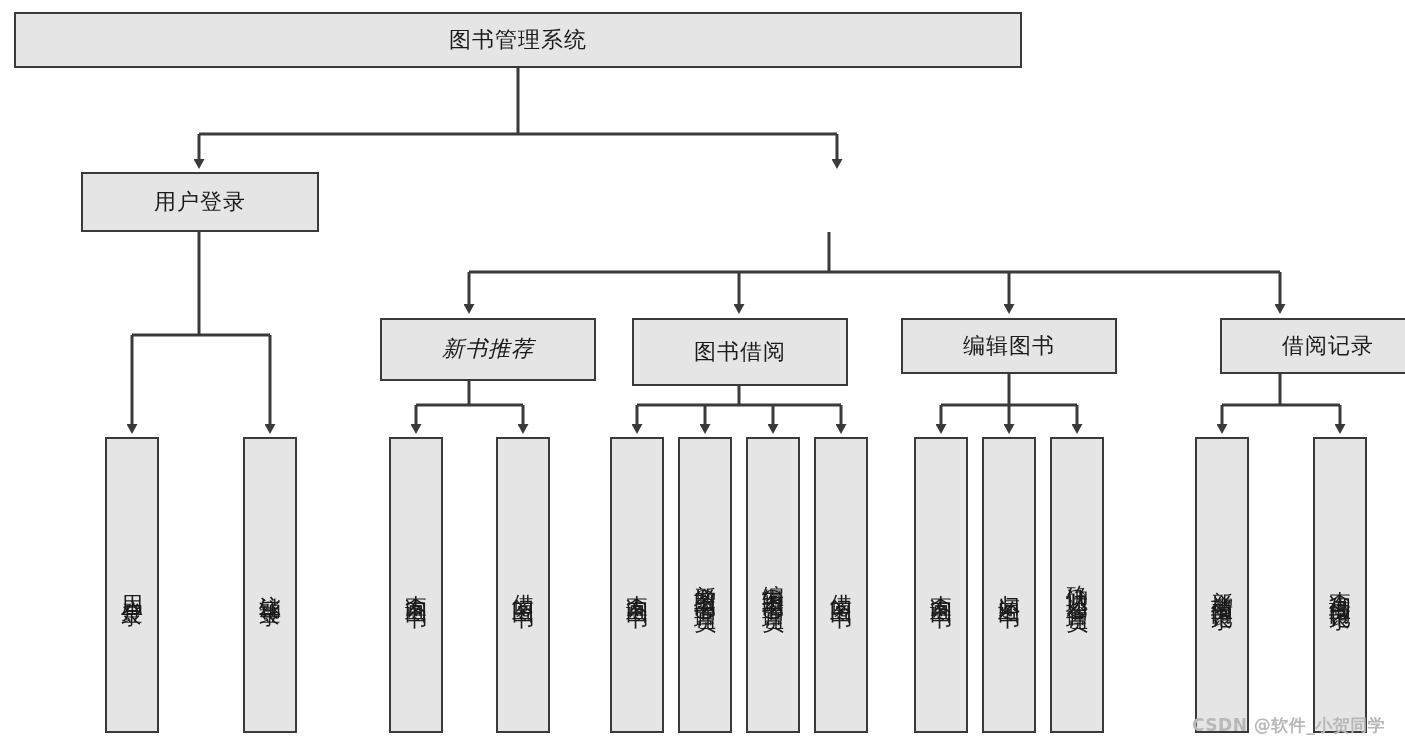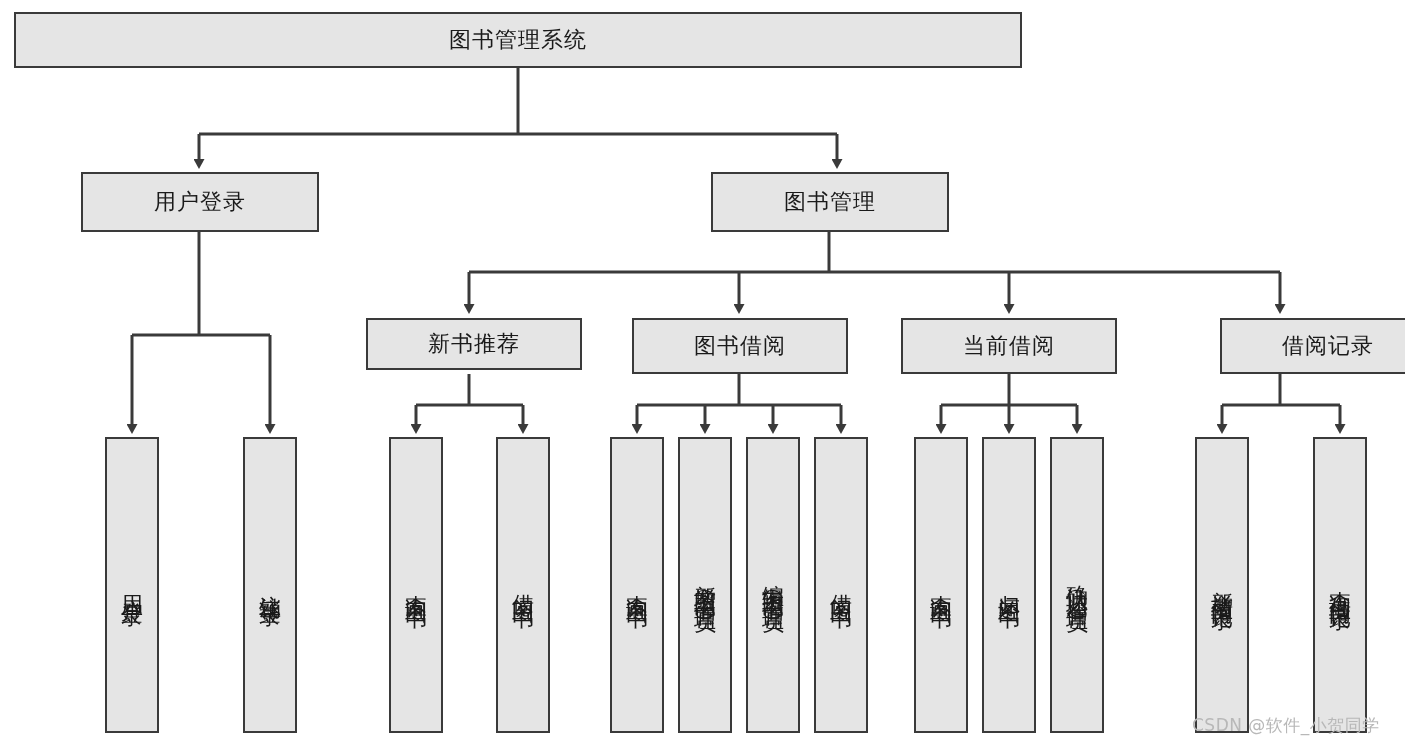--- a/index.html
+++ b/index.html
@@ -122,32 +122,29 @@
     </g>
   </svg>
 
   <div class="node horiz" style="left:14px; top:12px; width:1008px; height:56px;">
     <span>图书管理系统</span>
   </div>
 
   <div class="node horiz" style="left:81px; top:172px; width:238px; height:60px;">
     <span>用户登录</span>
   </div>
-  <div class="node horiz" style="left:711px; top:172px; width:238px; height:60px;">
-    <span>图书管理</span>
-  </div>
 
-  <div class="node horiz" style="left:366px; top:318px; width:216px; height:52px;">
+  <div class="node horiz" style="left:380px; top:318px; width:216px; height:63px;font-style:italic;">
     <span>新书推荐</span>
   </div>
-  <div class="node horiz" style="left:632px; top:318px; width:216px; height:56px;">
+  <div class="node horiz" style="left:632px; top:318px; width:216px; height:68px;">
     <span>图书借阅</span>
   </div>
   <div class="node horiz" style="left:901px; top:318px; width:216px; height:56px;">
-    <span>当前借阅</span>
+    <span>编辑图书</span>
   </div>
   <div class="node horiz" style="left:1172px; top:318px; width:216px; height:56px;margin-left:48px;">
     <span>借阅记录</span>
   </div>
 
   <div class="node vert" style="left:105px; top:437px; width:54px; height:296px;">
     <span class="vtext">用户登录</span>
   </div>
   <div class="node vert" style="left:243px; top:437px; width:54px; height:296px;">
     <span class="vtext">注销登录</span>
@@ -183,15 +180,15 @@
     <span class="vtext">确认归还（管理员）</span>
   </div>
 
   <div class="node vert" style="left:1195px; top:437px; width:54px; height:296px;">
     <span class="vtext">新增借阅记录</span>
   </div>
   <div class="node vert" style="left:1313px; top:437px; width:54px; height:296px;">
     <span class="vtext">查询借阅记录</span>
   </div>
 
-  <div class="watermark" style="left:1192px; top:714px;">CSDN @软件_小贺同学</div>
+  <div class="watermark" style="left:1192px; top:714px;font-weight:bold;">CSDN @软件_小贺同学</div>
 
 </div>
 
 </body></html>

